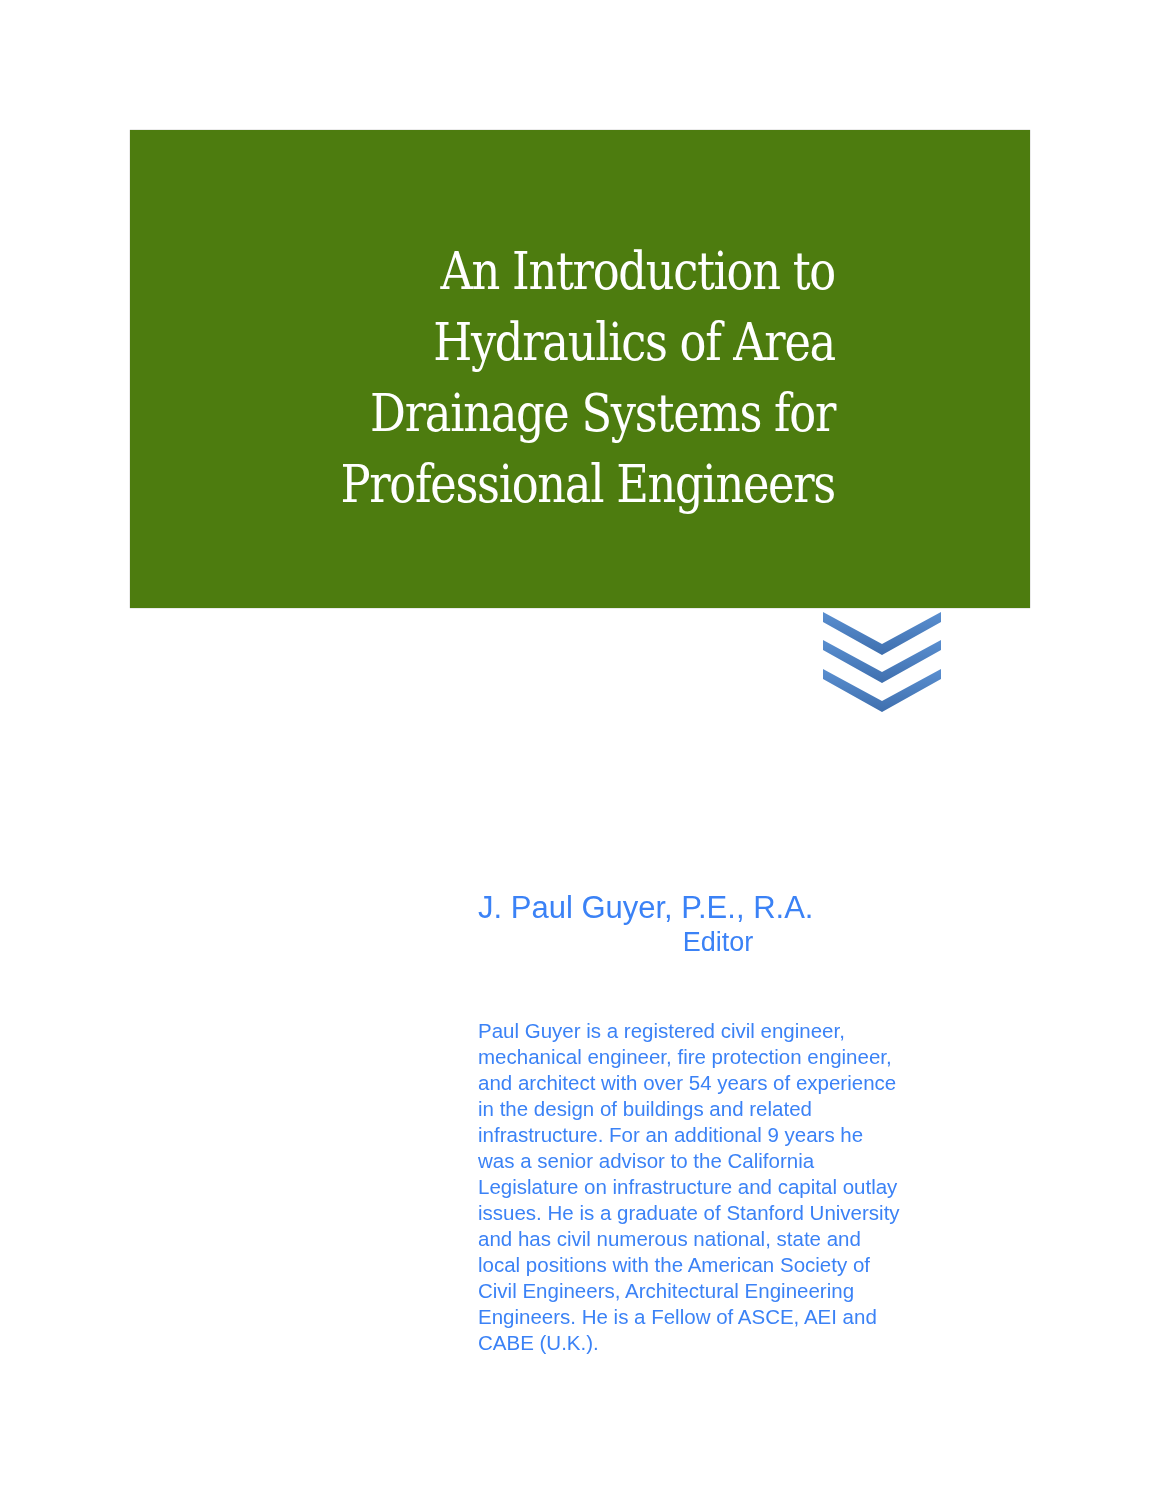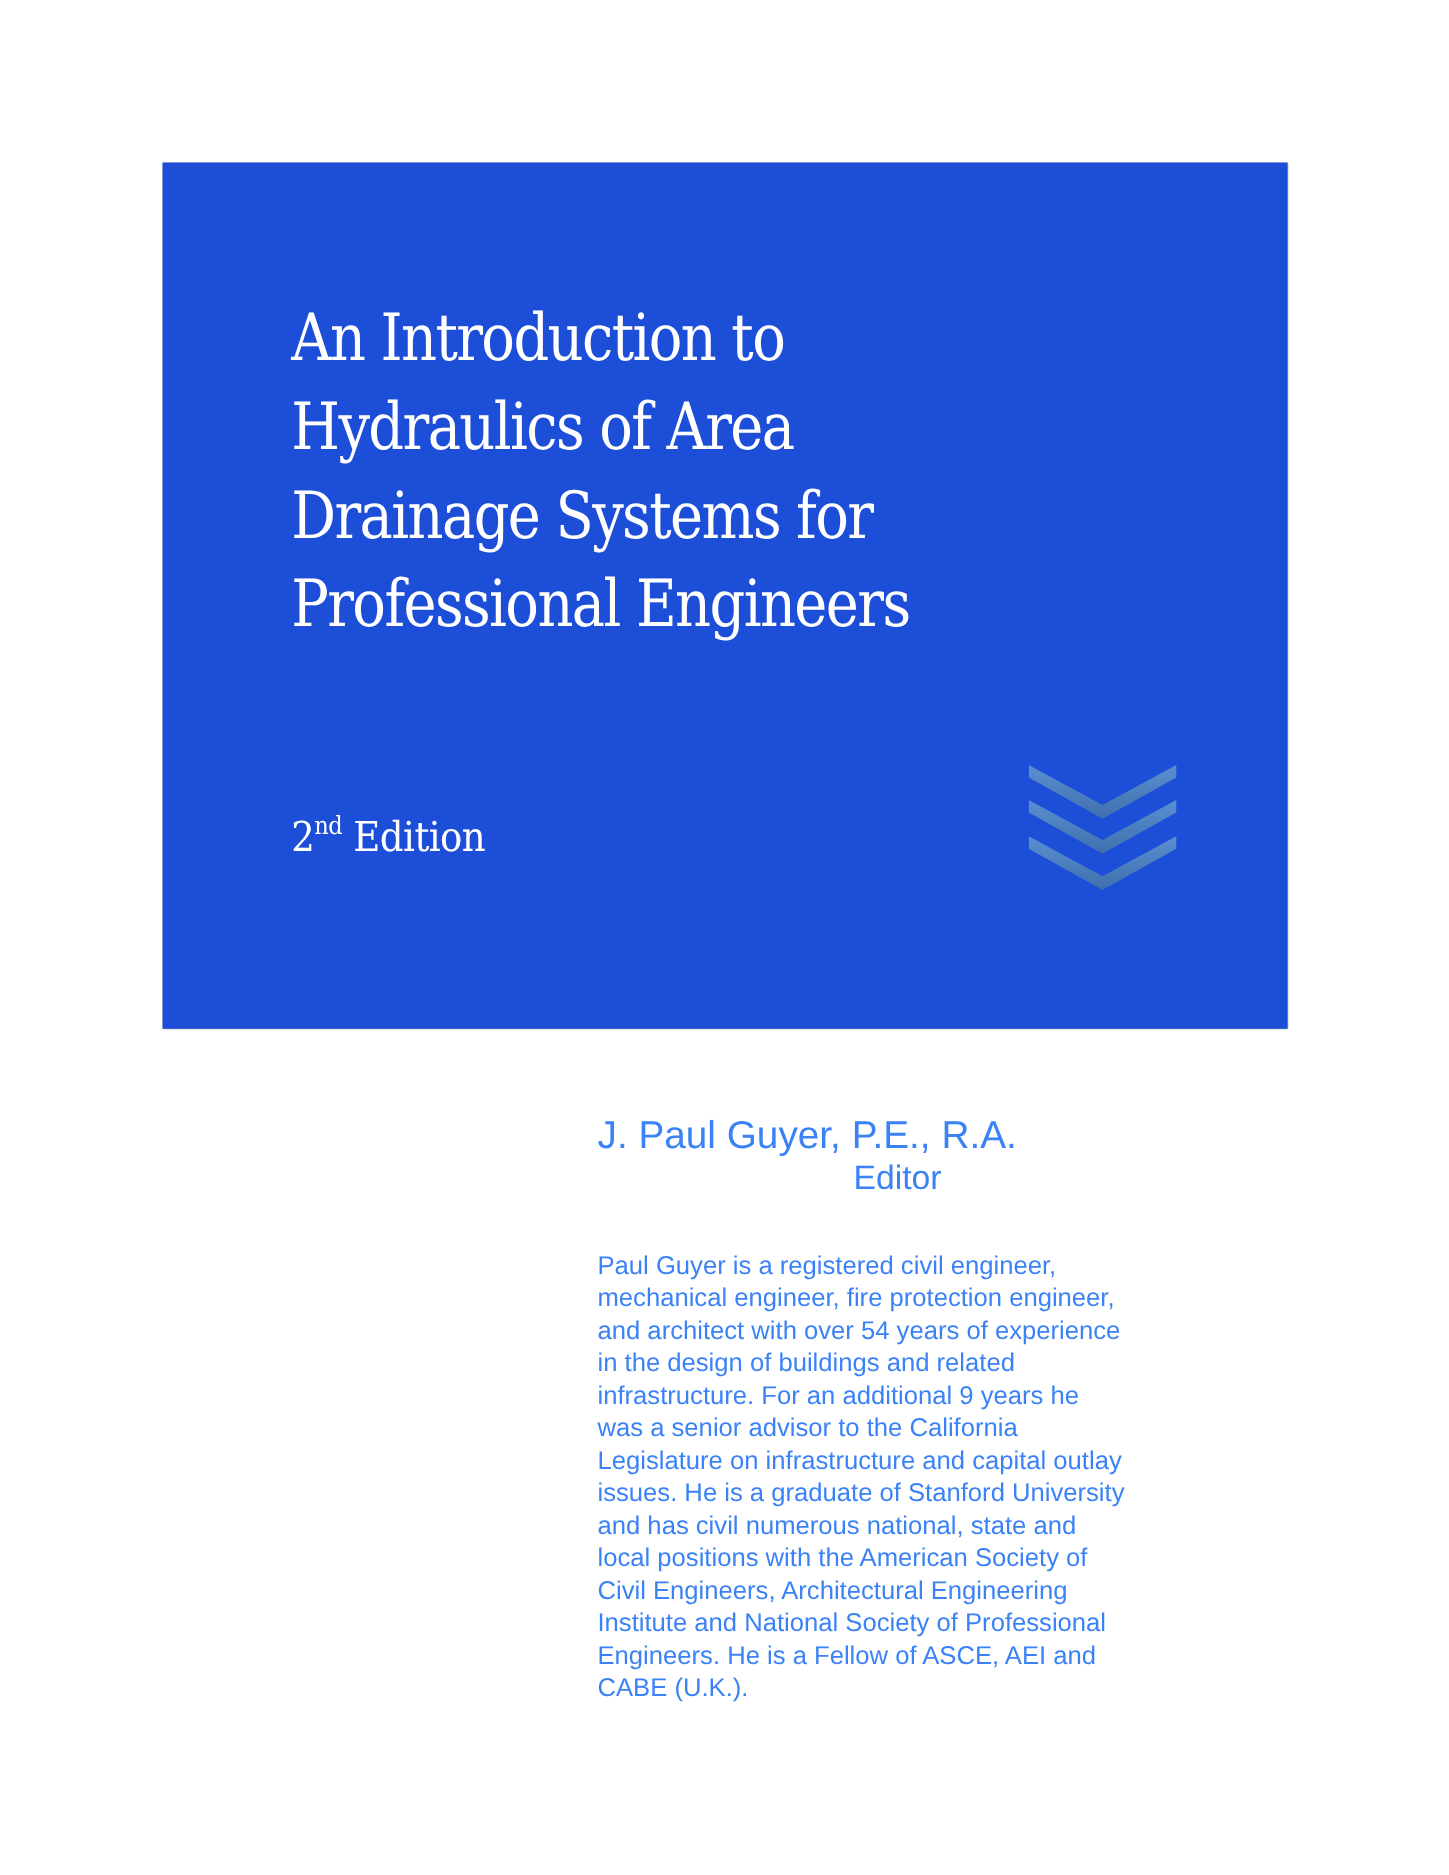--- a/index.html
+++ b/index.html
@@ -1,19 +1,19 @@
 <!DOCTYPE html>
 <html><head>
 <meta charset="utf-8">
 <style>
   html, body { margin: 0; padding: 0; background: #ffffff; }
   body { width: 1159px; height: 1500px; position: relative; overflow: hidden; }
   .cover-panel {
-    position: absolute; left: 130px; top: 130px; width: 900px; height: 693px;
-    background: #1d4ed8; box-shadow: 0 0 1px #888;
+    position: absolute; left: 130px; top: 130px; width: 900px; height: 478px;
+    background: #4d7c0f; box-shadow: 0 0 1px #888; text-align: right;
   }
   .title {
     position: absolute; left: 103px; top: 106px; width: 700px;
     margin: 0; color: #ffffff;
     font-family: "DejaVu Serif", "Liberation Serif", serif;
     font-weight: normal; font-size: 52px; line-height: 71px;
     letter-spacing: -1.5px; transform: scaleX(0.86); transform-origin: left top;
     white-space: nowrap;
   }
   .title span { display: block; }
@@ -24,21 +24,21 @@
     transform: scaleX(0.9); transform-origin: left top; white-space: nowrap;
   }
   .edition sup { font-size: 20px; vertical-align: 14px; line-height: 0; }
   .chevrons { position: absolute; left: 693px; top: 482px; width: 120px; height: 104px; }
   .author-block {
     position: absolute; left: 478px; top: 890px; width: 480px;
     font-family: "Liberation Sans", "DejaVu Sans", sans-serif; color: #3b82f6;
   }
   .author-name { font-size: 31px; line-height: 36px; margin: 0; font-weight: normal; }
   .author-role { font-size: 27px; line-height: 32px; margin: 0; text-align: center; }
-  .bio { margin-top: 42px; font-size: 20.5px; line-height: 26px; }
+  .bio { margin-top: 60px; font-size: 20.5px; line-height: 26px; }
   .bio span { display: block; white-space: nowrap; }
 </style>
 </head>
 <body>
 
 <div class="cover-panel">
   <h1 class="title">
     <span>An Introduction to</span>
     <span>Hydraulics of Area</span>
     <span>Drainage Systems for</span>
@@ -68,17 +68,16 @@
     <span>mechanical engineer, fire protection engineer,</span>
     <span>and architect with over 54 years of experience</span>
     <span>in the design of buildings and related</span>
     <span>infrastructure. For an additional 9 years he</span>
     <span>was a senior advisor to the California</span>
     <span>Legislature on infrastructure and capital outlay</span>
     <span>issues. He is a graduate of Stanford University</span>
     <span>and has civil numerous national, state and</span>
     <span>local positions with the American Society of</span>
     <span>Civil Engineers, Architectural Engineering</span>
-    <span>Institute and National Society of Professional</span>
     <span>Engineers. He is a Fellow of ASCE, AEI and</span>
     <span>CABE (U.K.).</span>
   </div>
 </div>
 
 </body></html>

